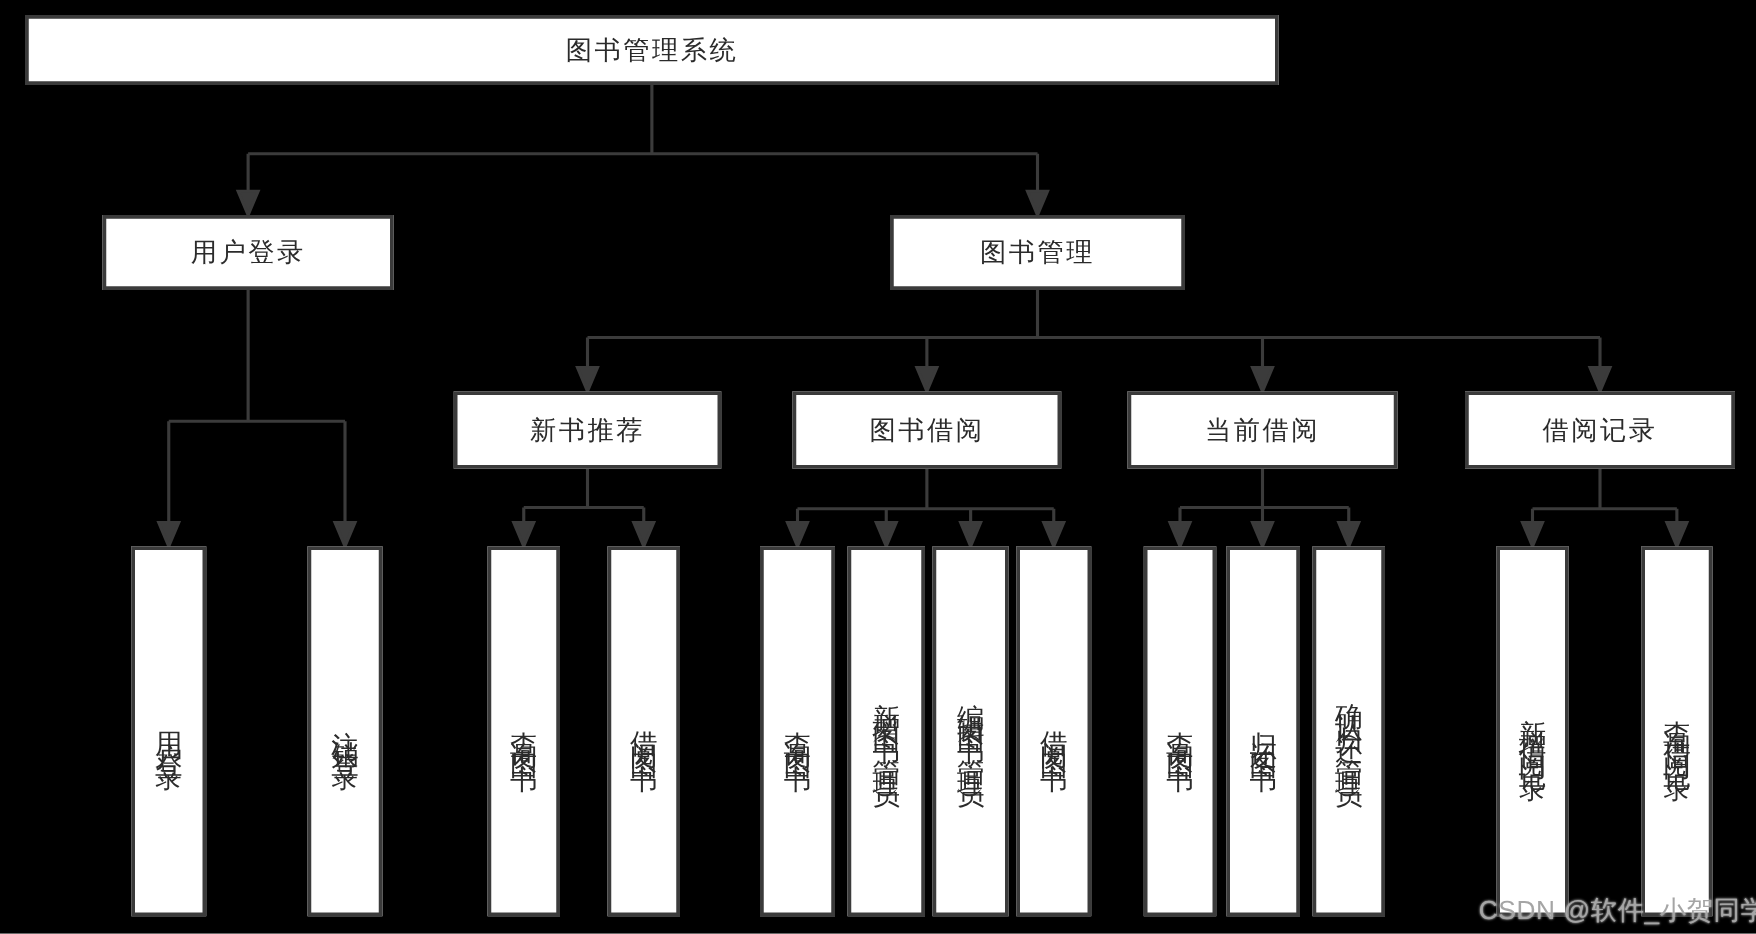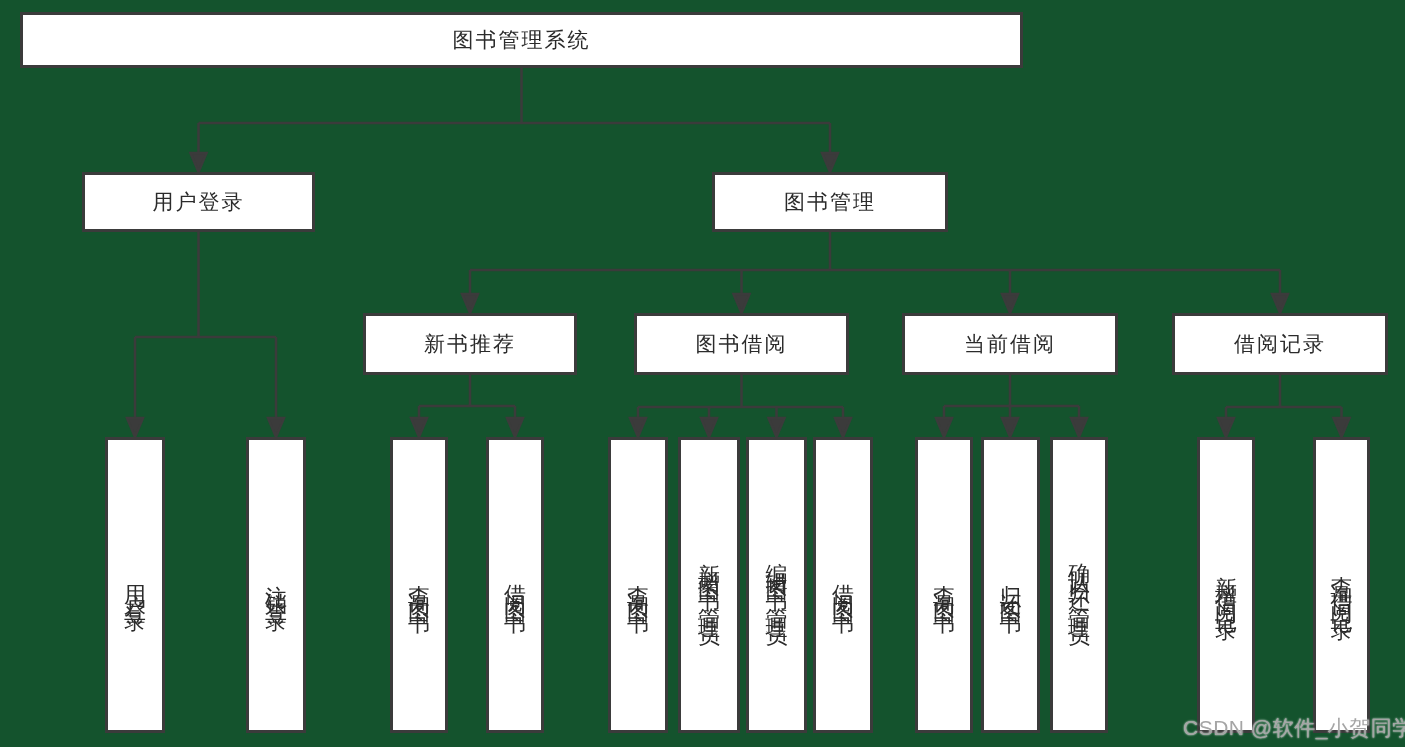--- a/index.html
+++ b/index.html
@@ -5,21 +5,21 @@
   html, body {
     margin: 0;
     padding: 0;
     background: #ffffff;
     font-family: "Liberation Sans", "DejaVu Sans", sans-serif;
   }
   .canvas {
     position: relative;
     width: 1405px;
     height: 747px;
-    background: #14532d;
+    background: #000000;
     overflow: hidden;
   }
   .wires {
     position: absolute;
     left: 0;
     top: 0;
     width: 1405px;
     height: 747px;
     pointer-events: none;
   }

